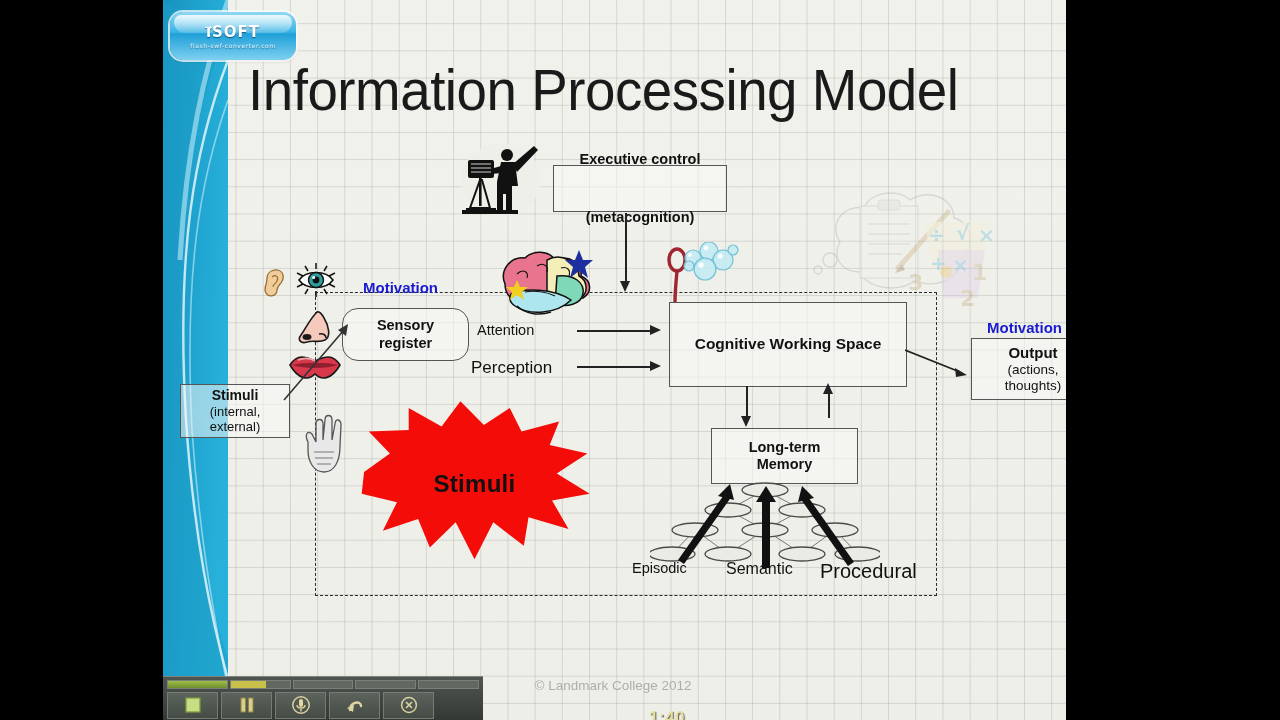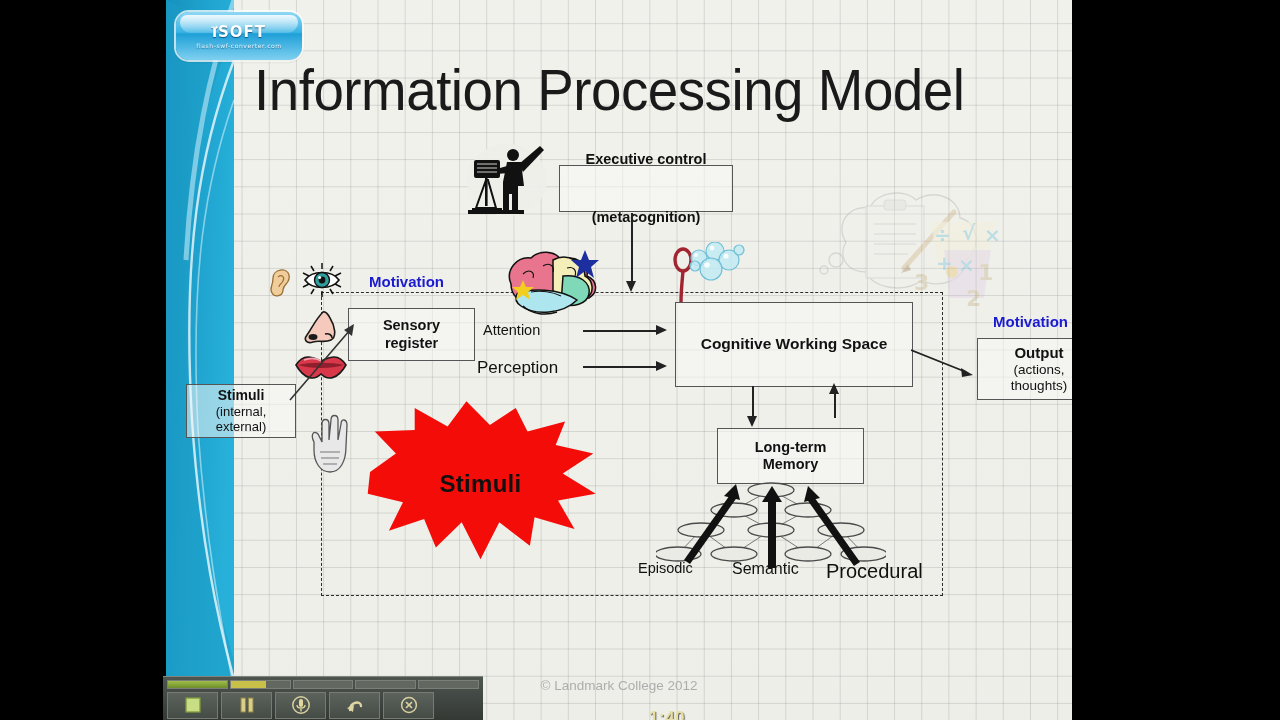--- a/index.html
+++ b/index.html
@@ -6,21 +6,21 @@
   body{width:1280px;height:720px;overflow:hidden;font-family:"Liberation Sans",sans-serif;}
 
   #screen{position:relative;width:1280px;height:720px;background:#000;}
 
   
   .bar{position:absolute;top:0;height:720px;background:#000;z-index:60;}
   .bar.left{left:0;width:163px;}
   .bar.right{right:0;width:160px;}
 
   
-  #slide{position:absolute;left:166px;top:0;width:858px;height:720px;
+  #slide{position:absolute;left:160px;top:0;width:858px;height:720px;
          background:#f4f4f0;overflow:hidden;padding-left:48px;}
   #grid{position:absolute;inset:0;
         background-image:
           linear-gradient(to right, rgba(150,155,150,.30) 1px, transparent 1px),
           linear-gradient(to bottom, rgba(150,155,150,.30) 1px, transparent 1px);
         background-size:27.2px 27.2px;
         background-position:-6px -4px;}
   #paperTint{position:absolute;inset:0;
         background:linear-gradient(to bottom,#f7f7f3 0%,#f2f2ed 60%,#eeeee8 100%);
         mix-blend-mode:multiply;opacity:.35;}
@@ -53,21 +53,21 @@
        display:flex;flex-direction:column;align-items:center;justify-content:center;
        text-align:center;color:#111;font-weight:bold;line-height:1.18;}
   .box .sub{font-weight:normal;}
 
   
   #dashzone{position:absolute;left:155px;top:292px;width:620px;height:302px;
       border:1.6px dashed #2b2b2b;border-top-style:dashed;background:transparent;}
 
   
   .lbl{position:absolute;font-weight:normal;color:#111;}
-  .motiv{position:absolute;font-weight:bold;color:#1a1ad0;font-size:15px;}
+  .motiv{position:absolute;font-weight:bold;color:#1a1ad0;font-size:15px;margin-top:6px;}
 
   
   .arrow{position:absolute;background:#222;}
   .arrow-h{height:1.8px;}
   .arrow-v{width:1.8px;}
   .ahead{position:absolute;width:0;height:0;}
   .ahead.r{border-top:5.5px solid transparent;border-bottom:5.5px solid transparent;border-left:11px solid #222;}
   .ahead.d{border-left:5.5px solid transparent;border-right:5.5px solid transparent;border-top:11px solid #222;}
   .ahead.u{border-left:5.5px solid transparent;border-right:5.5px solid transparent;border-bottom:11px solid #222;}
 
@@ -314,21 +314,21 @@
         </g>
         <g fill="#ffffff" fill-opacity=".85">
           <circle cx="25" cy="13" r="2"></circle>
             <circle cx="41" cy="6" r="2.4"></circle>
           <circle cx="55" cy="14" r="2.6"></circle>
             <circle cx="36" cy="23" r="2.8"></circle>
         </g>
       </svg>
     </div>
 
-    <div class="box" style="left:182px;top:308px;width:125px;height:51px;font-size:14.5px;">
+    <div class="box" style="left:182px;top:308px;width:125px;height:51px;font-size:14.5px;border-radius:16px;">
       <div>Sensory</div>
       <div>register</div>
     </div>
 
     <div class="box" style="left:20px;top:384px;width:108px;height:52px;font-size:14px;">
       <div>Stimuli</div>
       <div class="sub" style="font-size:13px;">(internal,</div>
       <div class="sub" style="font-size:13px;">external)</div>
     </div>
 

